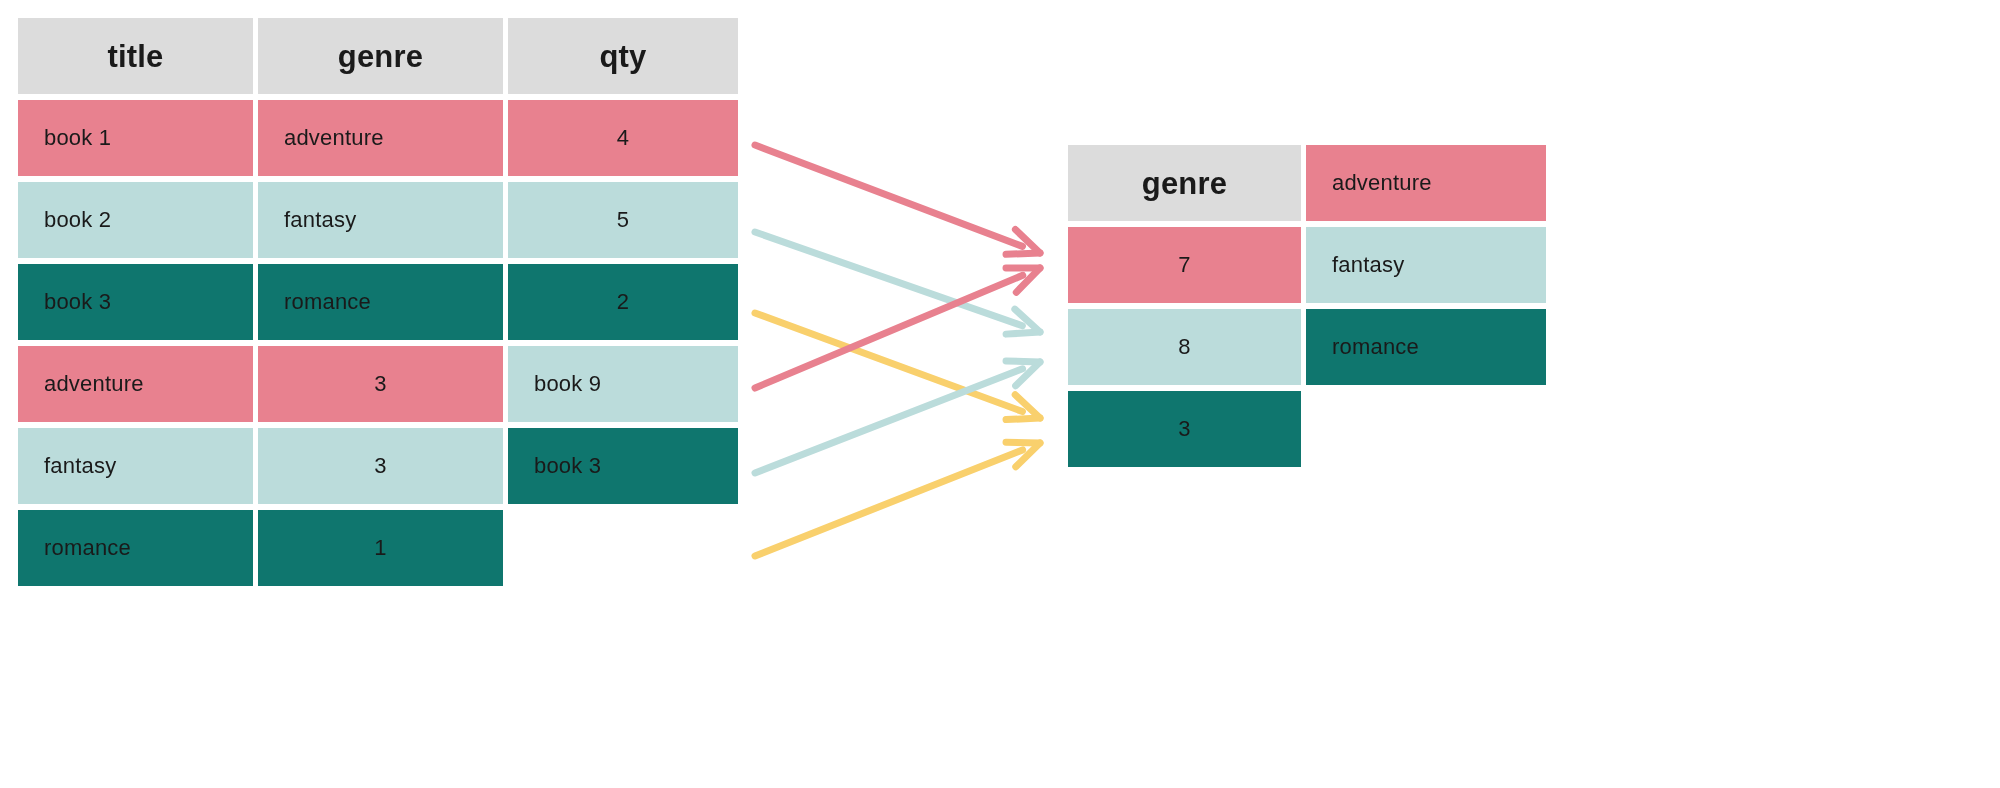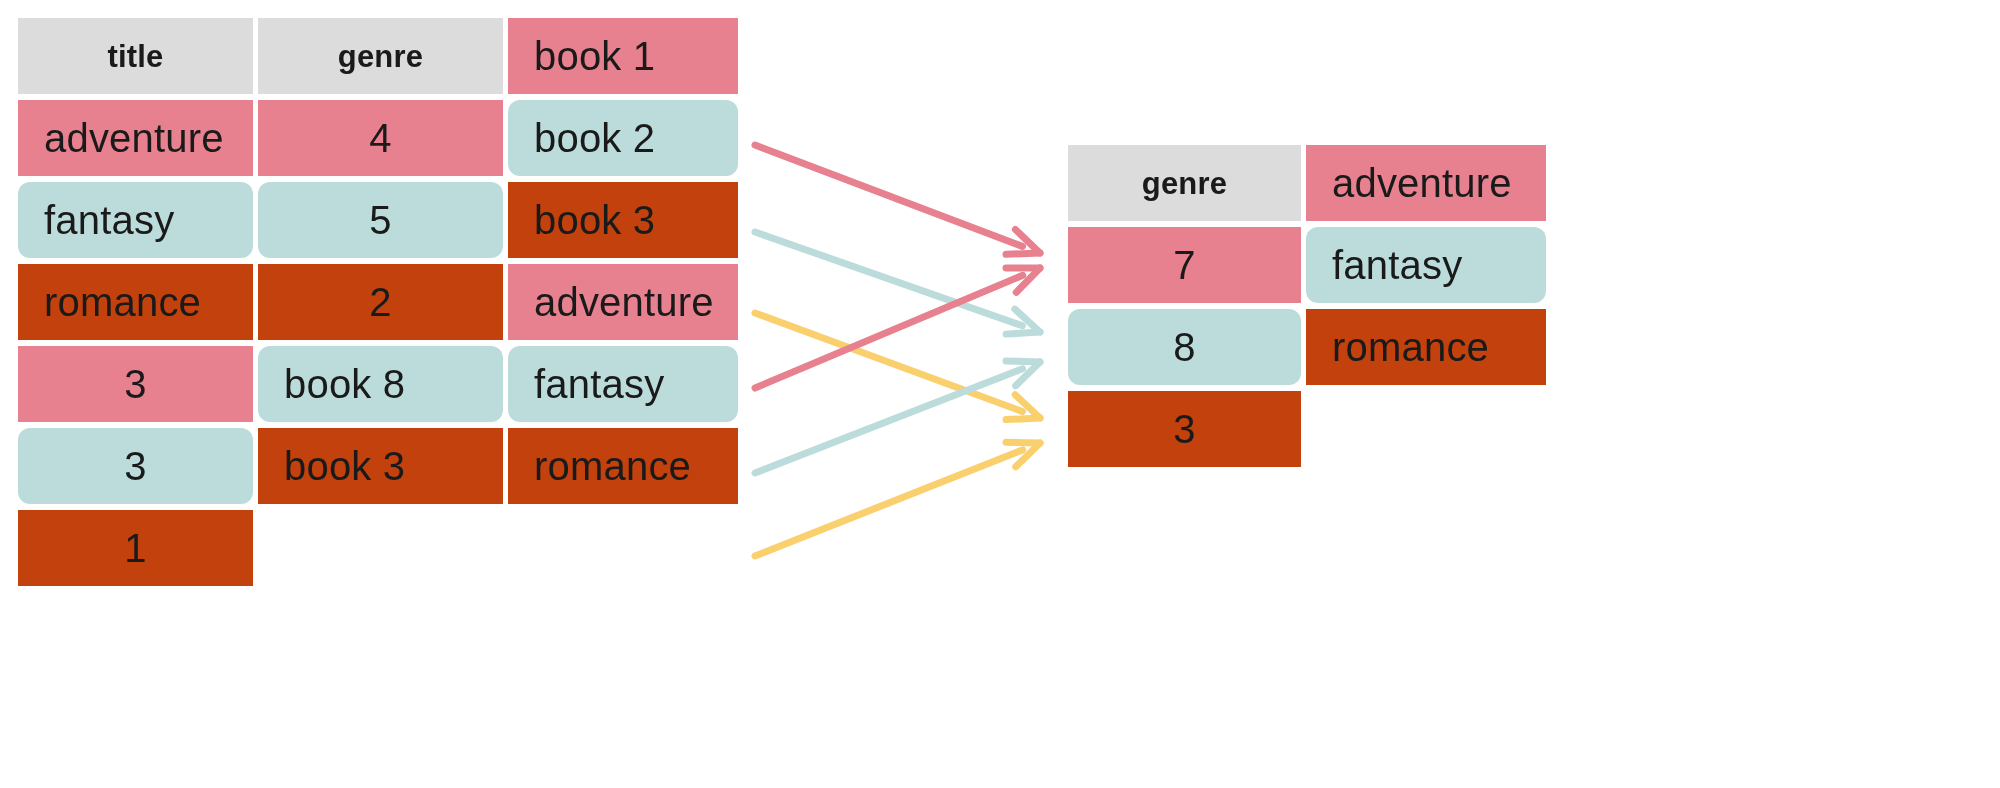--- a/index.html
+++ b/index.html
@@ -39,21 +39,21 @@
   #result-table {
     left: 1068px;
     top: 145px;
     grid-template-columns: 233px 240px;
     grid-auto-rows: 76px;
   }
 
   .cell {
     display: flex;
     align-items: center;
-    font-size: 40px;
+    font-size: 22px;
     color: #1a1a1a;
     letter-spacing: 0.2px;
     line-height: 1;
     box-sizing: border-box;
   }
 
   .cell.head {
     background: #dcdcdc;
     font-weight: bold;
     justify-content: center;
@@ -63,58 +63,59 @@
   .cell.txt {
     justify-content: flex-start;
     padding-left: 26px;
   }
 
   .cell.num {
     justify-content: center;
   }
 
   .c-adventure { background: #e8818f; }
-  .c-fantasy   { background: #bbdcdb; border-radius: 12px; }
-  .c-romance   { background: #c2410c; }
+  .c-fantasy   { background: #bbdcdb; }
+  .c-romance   { background: #0f766e; }
 
   
   #arrow-layer {
     position: absolute;
     left: 0;
     top: 0;
     width: 2000px;
     height: 788px;
     pointer-events: none;
   }
 </style>
 </head>
 <body>
 
 <div id="stage">
 
   <div class="tbl" id="source-table">
     <div class="cell head">title</div>
     <div class="cell head">genre</div>
+    <div class="cell head">qty</div>
 
     <div class="cell txt c-adventure">book 1</div>
     <div class="cell txt c-adventure">adventure</div>
     <div class="cell num c-adventure">4</div>
 
     <div class="cell txt c-fantasy">book 2</div>
     <div class="cell txt c-fantasy">fantasy</div>
     <div class="cell num c-fantasy">5</div>
 
     <div class="cell txt c-romance">book 3</div>
     <div class="cell txt c-romance">romance</div>
     <div class="cell num c-romance">2</div>
 
     <div class="cell txt c-adventure">adventure</div>
     <div class="cell num c-adventure">3</div>
 
-    <div class="cell txt c-fantasy">book 8</div>
+    <div class="cell txt c-fantasy">book 9</div>
     <div class="cell txt c-fantasy">fantasy</div>
     <div class="cell num c-fantasy">3</div>
 
     <div class="cell txt c-romance">book 3</div>
     <div class="cell txt c-romance">romance</div>
     <div class="cell num c-romance">1</div>
   </div>
 
   <div class="tbl" id="result-table">
     <div class="cell head">genre</div>

